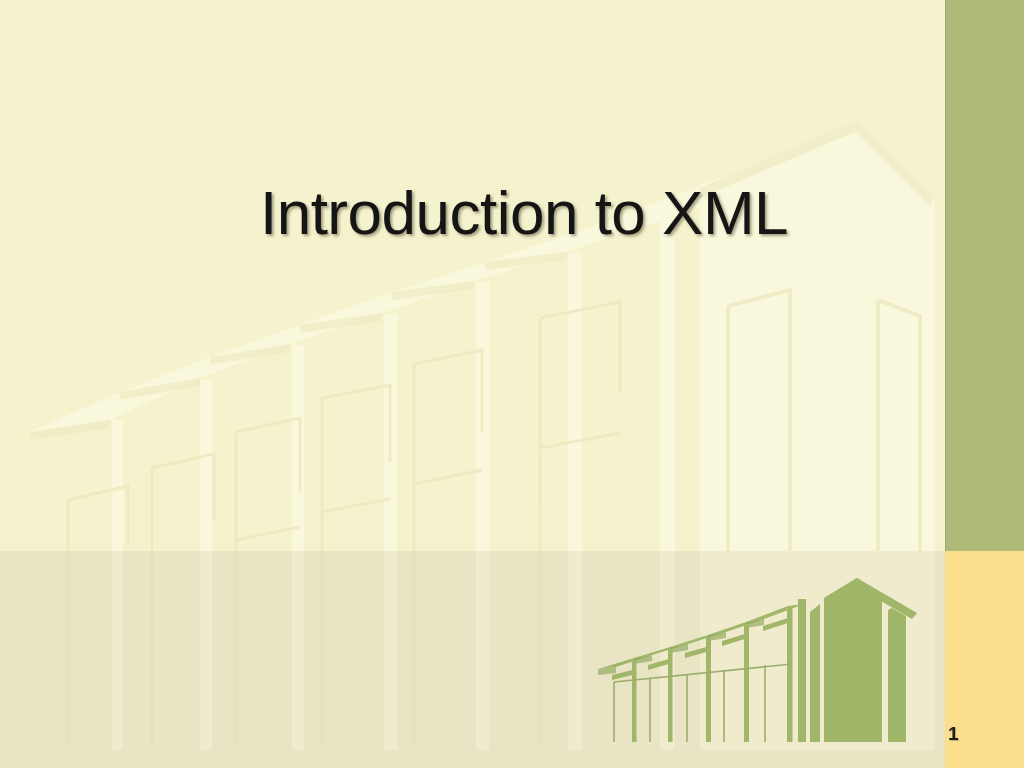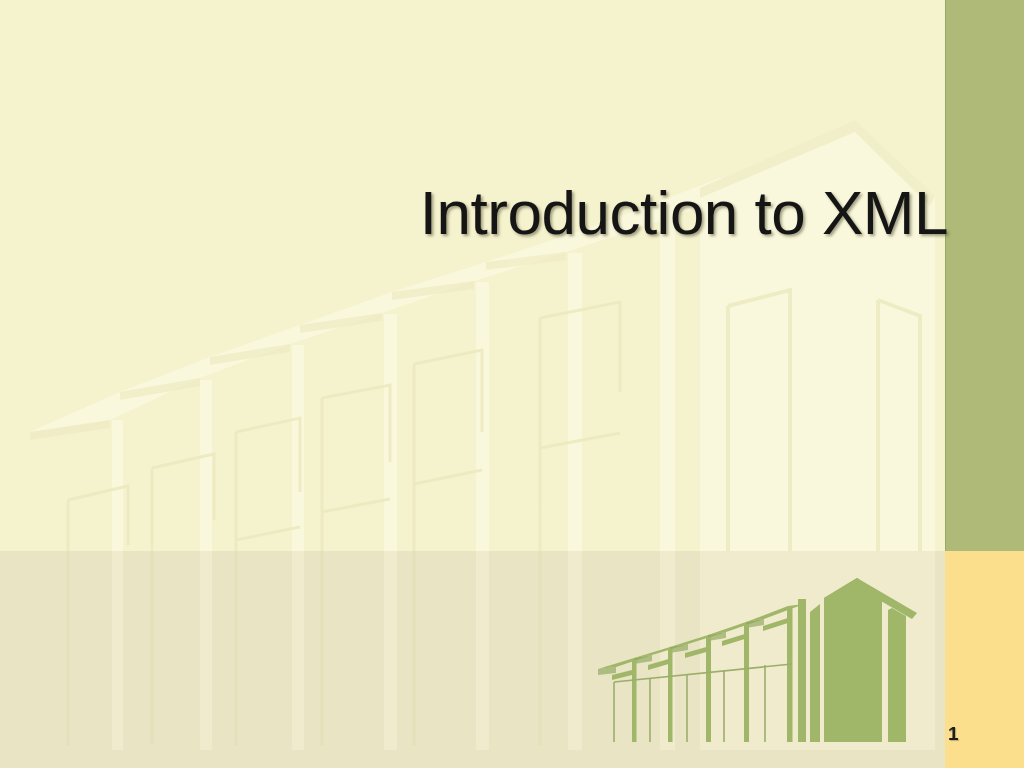--- a/index.html
+++ b/index.html
@@ -61,21 +61,21 @@
     left: 592px; top: 556px;
     width: 340px; height: 190px;
   }
 
   
   .title-box {
     position: absolute;
     left: 100px;
     top: 178px;
     width: 848px;
-    text-align: right;
+    text-align: center;
   }
   .title-text {
     display: inline-block;
     font-family: "Liberation Sans", sans-serif;
     font-size: 62px;
     font-weight: 400;
     line-height: 1.12;
     color: #151515;
     letter-spacing: -0.5px;
     text-shadow: 2px 2px 3px rgba(90, 85, 55, 0.55);

